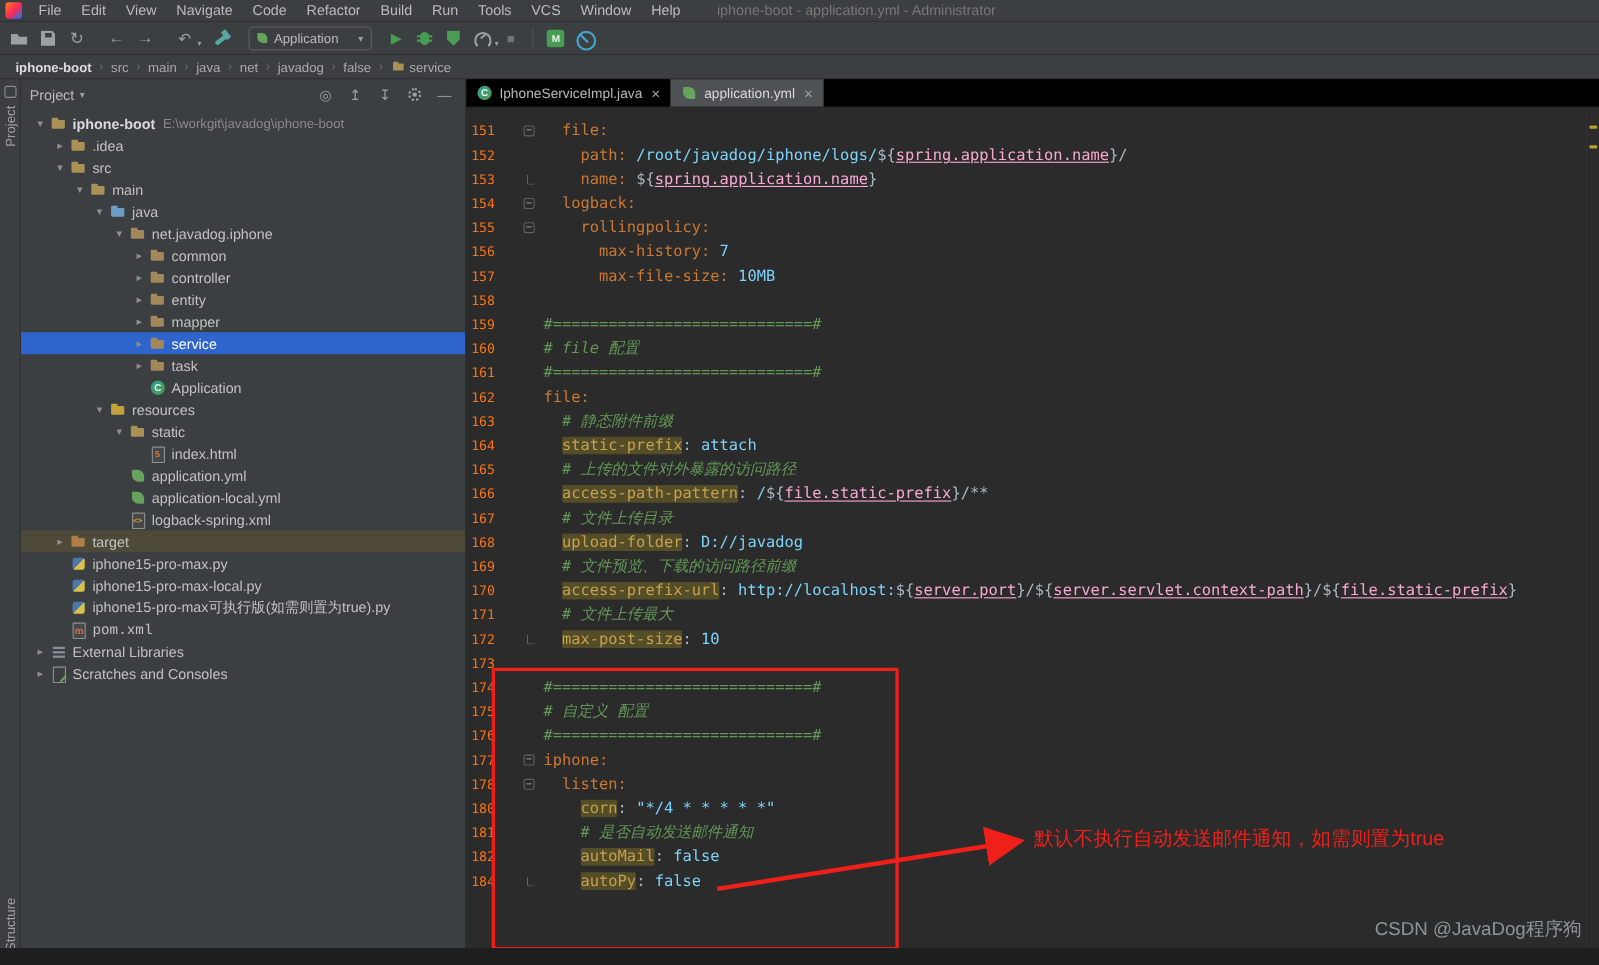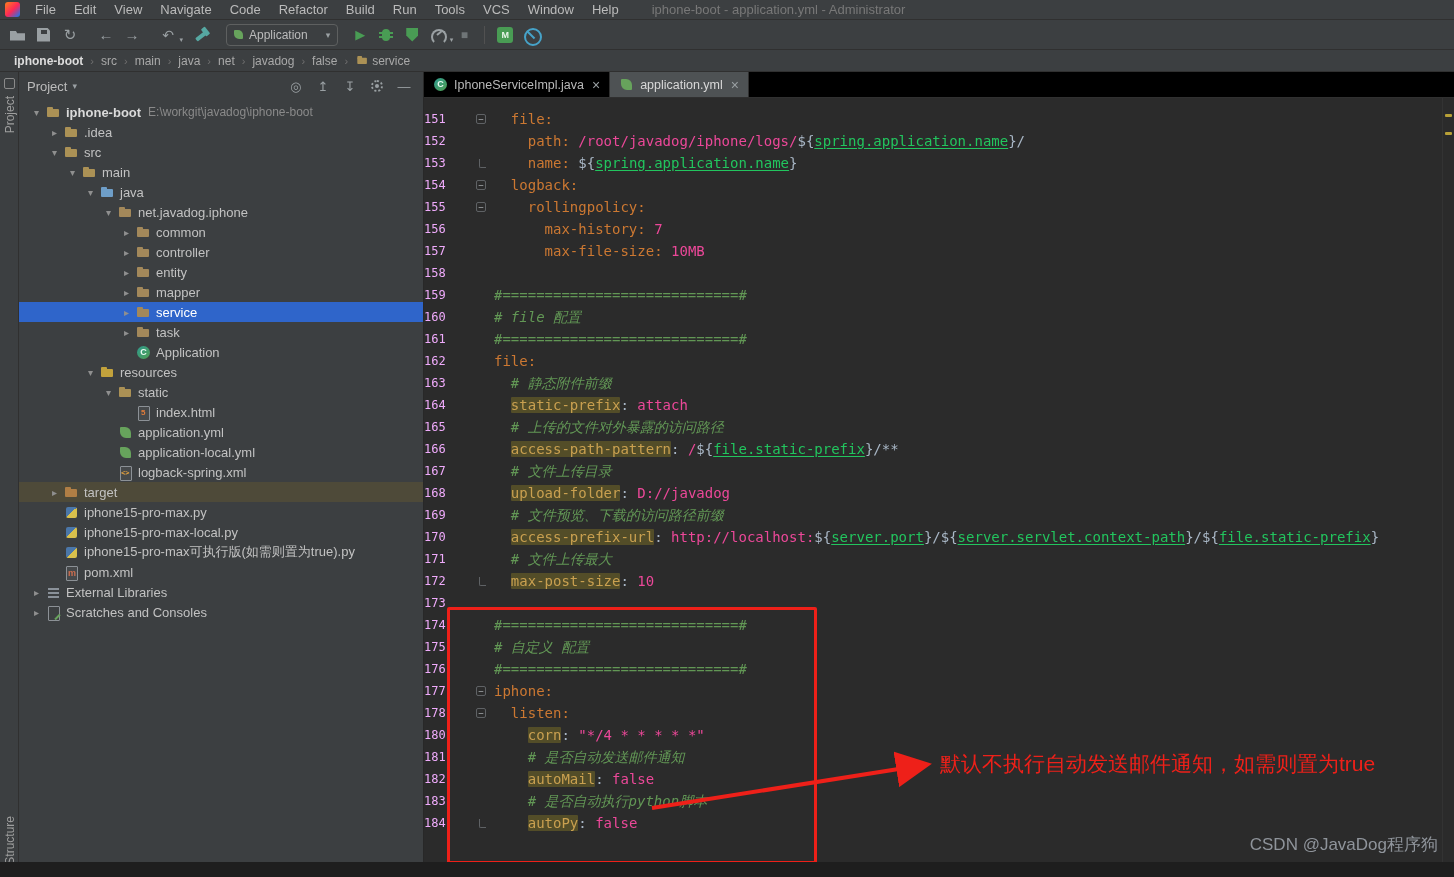--- a/index.html
+++ b/index.html
@@ -83,35 +83,35 @@
 .ic-scratch::before{content:"";position:absolute;left:2px;top:1px;width:10px;height:13px;border:1px solid #8c9196;border-radius:1px}
 .ic-scratch::after{content:"";position:absolute;right:0;bottom:2px;width:7px;height:2px;background:#67a35c;transform:rotate(-45deg)}
 
 .editor{flex:1;display:flex;flex-direction:column;background:#2b2b2b;position:relative;min-width:0}
 .tabbar{height:26px;flex:none;background:#000000;border-bottom:1px solid #303030;display:flex}
 .tab{display:flex;align-items:center;gap:6px;padding:0 9px;font-size:12.5px;color:#b9b9b9;border-right:1px solid #303030}
 .tab.active{background:#4e5254;color:#d8d8d8}
 .tab .close{color:#9aa0a3;font-size:14px;margin-left:2px}
 .code-area{flex:1;padding-top:10px;font-family:"DejaVu Sans Mono","Liberation Mono",monospace;font-size:14px;position:relative;overflow:hidden}
 .code-line{display:flex;height:22px;line-height:22px}
-.gut{width:36px;flex:none;padding-right:10px;color:#f0abfc;font-size:12px}
+.gut{width:36px;flex:none;text-align:right;padding-right:10px;color:#f97316;font-size:12px}
 .foldc{width:34px;flex:none;display:flex;align-items:center;justify-content:flex-end;padding-right:8px}
 .fold-m{width:10px;height:10px;border:1px solid #5f6265;border-radius:2px;color:#a7abae;font-size:9px;line-height:8px;text-align:center}
 .fold-e{width:7px;height:9px;border-left:1px solid #5f6265;border-bottom:1px solid #5f6265;border-bottom-left-radius:2px}
 .codetext{white-space:pre}
-.sp{color:#a9b7c6}.sv{color:#ec4899}.sk{color:#cc7832}
+.sp{color:#a9b7c6}.sv{color:#7dd3fc}.sk{color:#cc7832}
 .sc{color:#629755;font-style:italic}
-.si{color:#22c55e;text-decoration:underline;text-underline-offset:2px}
+.si{color:#f9a8d4;text-decoration:underline;text-underline-offset:2px}
 .sh{background:#534d28;color:#c9a050;border-radius:1px}
 .stripe{position:absolute;top:26px;right:0;bottom:0;width:12px;border-left:1px solid #333;background:#2b2b2b}
 .stripe .mk{position:absolute;right:2px;width:7px;height:3px;background:#b8a037;border-radius:1px}
 
 .anno-box{position:absolute;border:3px solid #ee2019;border-radius:2px;pointer-events:none}
 .anno-arrow{position:absolute;pointer-events:none}
-.anno-note{position:absolute;font-size:21px;color:#ee2019;white-space:nowrap}
+.anno-note{position:absolute;font-size:18px;color:#ee2019;white-space:nowrap}
 .watermark{position:absolute;right:16px;bottom:6px;font-size:17px;color:#8f949b}
 </style>
 </head>
 <body>
 
 <div class="app" data-name="ide-window">
 
   <div class="menubar" data-name="menu-bar">
     <div class="logo" data-name="app-logo-icon"></div>
     <div style="display:flex" data-name="menu-bar-items">
@@ -330,21 +330,21 @@
           <div class="tree-row" data-name="tree-item-iphone15-pro-max-local-py" style="padding-left: 30px;">
             <span class="chev" data-name="chevron-spacer"></span>
             <span class="ic ic-py" data-name="python-file-icon"></span>
             <span class="lbl" data-name="tree-item-label">iphone15-pro-max-local.py</span>
           </div>
           <div class="tree-row" data-name="tree-item-iphone15-pro-max-py" style="padding-left: 30px;">
             <span class="chev" data-name="chevron-spacer"></span>
             <span class="ic ic-py" data-name="python-file-icon"></span>
             <span class="lbl" data-name="tree-item-label">iphone15-pro-max可执行版(如需则置为true).py</span>
           </div>
-          <div class="tree-row" data-name="tree-item-pom-xml" style="padding-left: 30px;">
+          <div class="tree-row" data-name="tree-item-pom-xml" style="padding-left: 30px; font-family: Liberation Mono, monospace;">
             <span class="chev" data-name="chevron-spacer"></span>
             <span class="ic ic-file ic-maven" data-name="maven-file-icon"></span>
             <span class="lbl" data-name="tree-item-label">pom.xml</span>
           </div>
           <div class="tree-row" data-name="tree-item-external-libraries" style="padding-left: 12px;">
             <span class="chev" data-name="chevron-right-icon">▸</span>
             <span class="ic ic-lib" data-name="external-libraries-icon"></span>
             <span class="lbl" data-name="tree-item-label">External Libraries</span>
           </div>
           <div class="tree-row" data-name="tree-item-scratches-and-consoles" style="padding-left: 12px;">
@@ -530,25 +530,20 @@
           </div>
           <div class="code-line" data-name="code-line-181">
             <span class="gut" data-name="line-number">181</span>
             <span class="foldc" data-name="fold-column"></span>
             <span class="codetext" data-name="code-text"><span class="sp" data-name="code-token">    </span><span class="sc" data-name="code-token"># 是否自动发送邮件通知</span></span>
           </div>
           <div class="code-line" data-name="code-line-182">
             <span class="gut" data-name="line-number">182</span>
             <span class="foldc" data-name="fold-column"></span>
             <span class="codetext" data-name="code-text"><span class="sp" data-name="code-token">    </span><span class="sh" data-name="highlighted-key">autoMail</span><span class="sp" data-name="code-token">:</span><span class="sv" data-name="code-token"> false</span></span>
-          </div>
-          <div class="code-line" data-name="code-line-183">
-            <span class="gut" data-name="line-number">183</span>
-            <span class="foldc" data-name="fold-column"></span>
-            <span class="codetext" data-name="code-text"><span class="sp" data-name="code-token">    </span><span class="sc" data-name="code-token"># 是否自动执行python脚本</span></span>
           </div>
           <div class="code-line" data-name="code-line-184">
             <span class="gut" data-name="line-number">184</span>
             <span class="foldc" data-name="fold-column">
               <span class="fold-e" data-name="fold-end-icon"></span>
             </span>
             <span class="codetext" data-name="code-text"><span class="sp" data-name="code-token">    </span><span class="sh" data-name="highlighted-key">autoPy</span><span class="sp" data-name="code-token">:</span><span class="sv" data-name="code-token"> false</span></span>
           </div>
         </div>
       <div class="stripe" data-name="editor-scrollbar">

